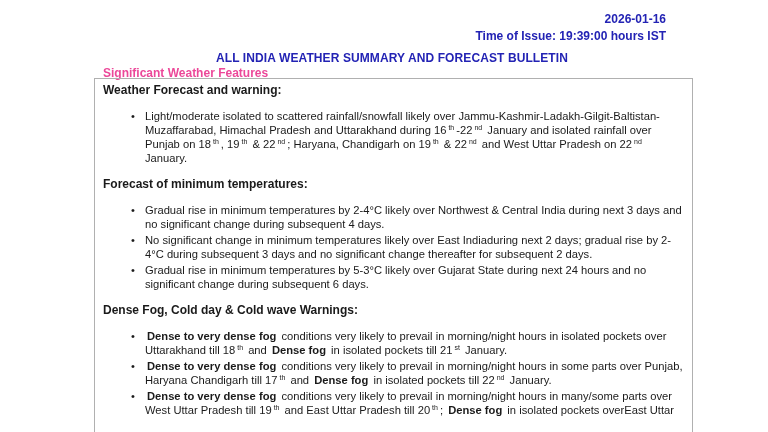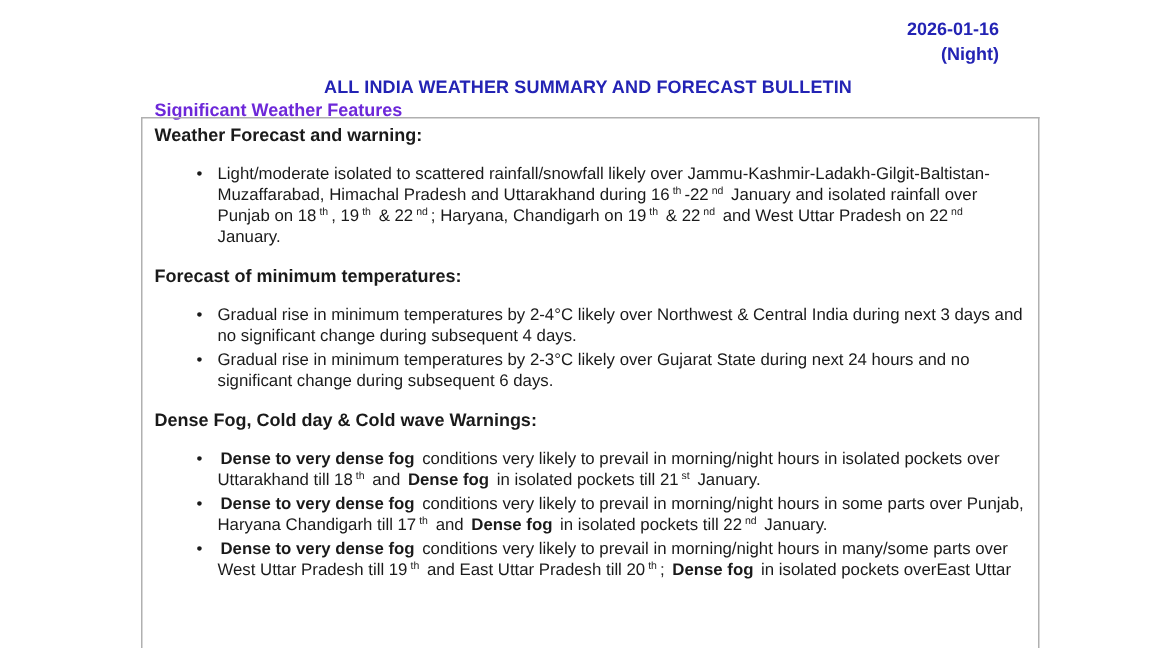--- a/index.html
+++ b/index.html
@@ -15,21 +15,21 @@
       text-align: right; color: #2323b4; font-weight: bold;
       font-size: 12px; line-height: 15px;
     }
     .bulletin-title {
       position: absolute; left: 0; top: 43px; width: 768px;
       text-align: center; color: #2323b4; font-weight: bold;
       font-size: 12px; letter-spacing: 0.1px;
     }
     .section-title {
       position: absolute; left: 95px; top: 58px;
-      color: #6d28d9; font-weight: bold; font-size: 12px;
+      color: #ec4899; font-weight: bold; font-size: 12px;
     }
     .content-box {
       position: absolute; left: 86px; top: 70px;
       width: 599px; height: 362px;
       border: 1px solid #b0b0b0; border-bottom: none;
       padding: 2px 5px 0 6px;
       font-size: 11.2px; line-height: 14px;
     }
     .heading {
       font-weight: bold; font-size: 12px; margin-bottom: 12px;
@@ -45,35 +45,36 @@
       position: absolute; left: 60px; top: 430px; width: 640px; height: 1px;
       background: #c0c0c0;
     }
   </style>
 </head>
 <body>
 
 <div class="page">
   <div class="issue-block">
     <div>2026-01-16</div>
-    <div>(Night)</div>
+    <div>Time of Issue: 19:39:00 hours IST</div>
   </div>
 
   <div class="bulletin-title">ALL INDIA WEATHER SUMMARY AND FORECAST BULLETIN</div>
   <div class="section-title">Significant Weather Features</div>
 
   <div class="content-box" id="content-box">
       <div class="heading">Weather Forecast and warning:</div>
       <ul class="bullets">
         <li>Light/moderate isolated to scattered rainfall/snowfall likely over Jammu-Kashmir-Ladakh-Gilgit-Baltistan-Muzaffarabad, Himachal Pradesh and Uttarakhand during 16<sup>th</sup>-22<sup>nd</sup> January and isolated rainfall over Punjab on 18<sup>th</sup>, 19<sup>th</sup> &amp; 22<sup>nd</sup>; Haryana, Chandigarh on 19<sup>th</sup> &amp; 22<sup>nd</sup> and West Uttar Pradesh on 22<sup>nd</sup> January.</li>
       </ul>
       <div class="heading">Forecast of minimum temperatures:</div>
       <ul class="bullets">
         <li>Gradual rise in minimum temperatures by 2-4°C likely over Northwest &amp; Central India during next 3 days and no significant change during subsequent 4 days.</li>
-        <li>Gradual rise in minimum temperatures by 2-3°C likely over Gujarat State during next 24 hours and no significant change during subsequent 6 days.</li>
+        <li>No significant change in minimum temperatures likely over East Indiaduring next 2 days; gradual rise by 2-4°C during subsequent 3 days and no significant change thereafter for subsequent 2 days.</li>
+        <li>Gradual rise in minimum temperatures by 5-3°C likely over Gujarat State during next 24 hours and no significant change during subsequent 6 days.</li>
       </ul>
       <div class="heading">Dense Fog, Cold day &amp; Cold wave Warnings:</div>
       <ul class="bullets">
         <li><b class="em">Dense to very dense fog</b> conditions very likely to prevail in morning/night hours in isolated pockets over Uttarakhand till 18<sup>th</sup> and <b class="em">Dense fog</b> in isolated pockets till 21<sup>st</sup> January.</li>
         <li><b class="em">Dense to very dense fog</b> conditions very likely to prevail in morning/night hours in some parts over Punjab, Haryana Chandigarh till 17<sup>th</sup> and <b class="em">Dense fog</b> in isolated pockets till 22<sup>nd</sup> January.</li>
         <li><b class="em">Dense to very dense fog</b> conditions very likely to prevail in morning/night hours in many/some parts over West Uttar Pradesh till 19<sup>th</sup> and East Uttar Pradesh till 20<sup>th</sup>; <b class="em">Dense fog</b> in isolated pockets overEast Uttar</li>
       </ul>
     </div>
 
   <div class="bottom-line"></div>

